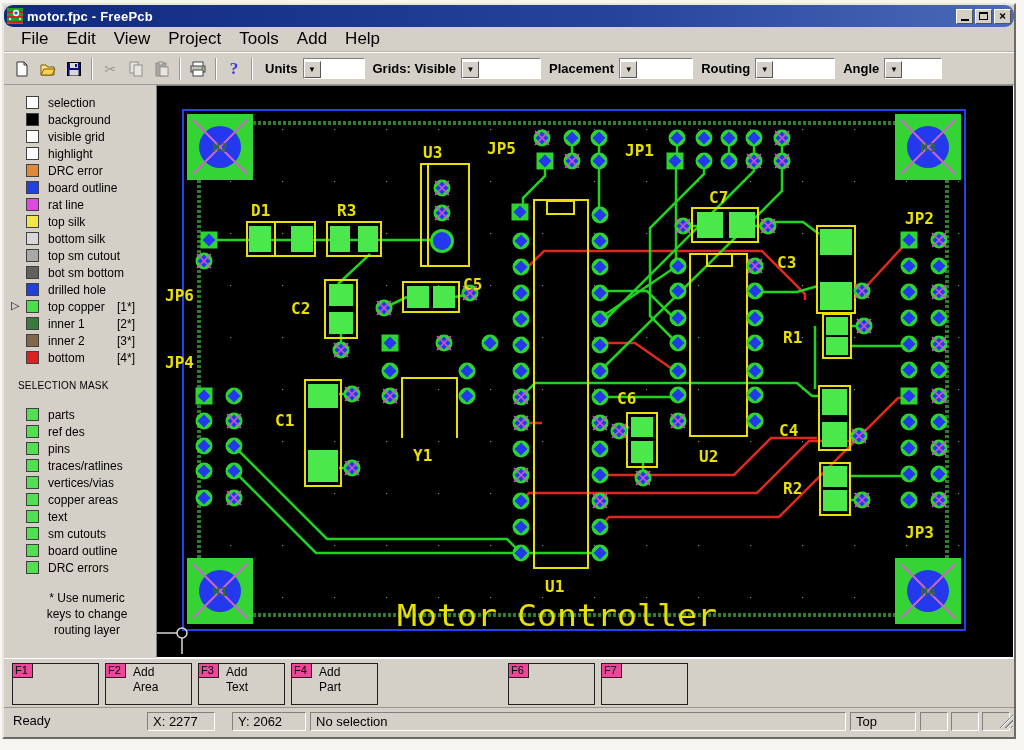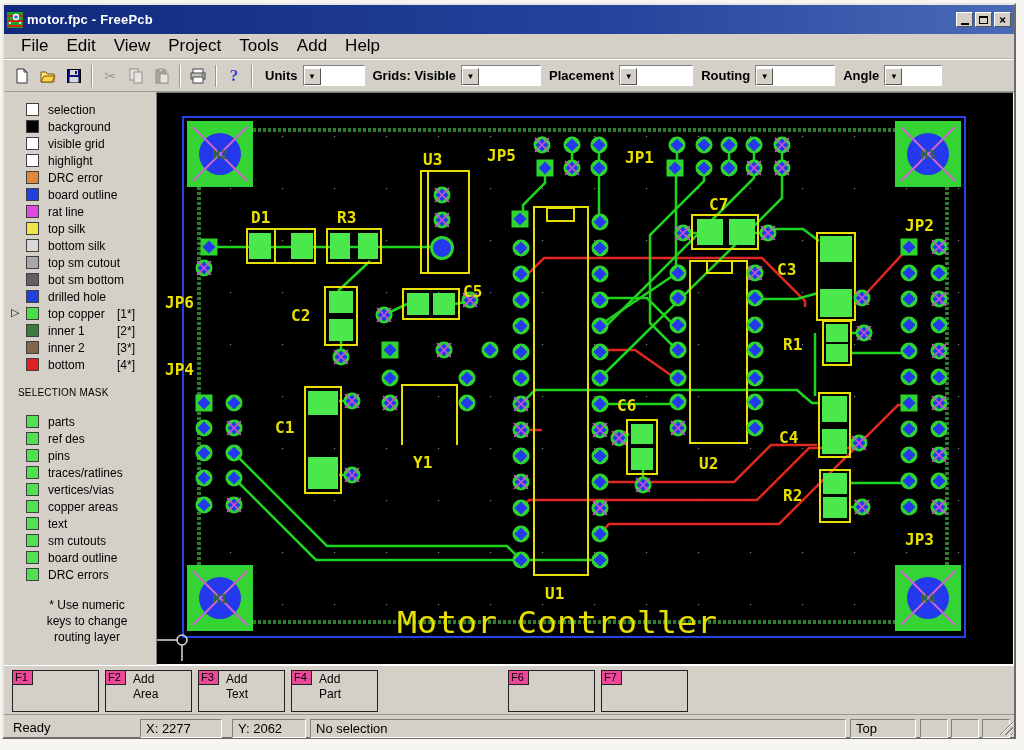--- a/index.html
+++ b/index.html
@@ -2,22 +2,22 @@
 <html><head>
 <meta charset="utf-8">
 <style>
   * { box-sizing: border-box; margin: 0; padding: 0; }
   html,body { width:1024px; height:750px; background:#fff; font-family:"Liberation Sans",sans-serif; }
   #stage { position:relative; width:1024px; height:750px; background:#f6f5f2; overflow:hidden; }
 
   
   .win { position:absolute; left:2px; top:3px; width:1014px; height:736px;
          background:#d4d0c8; border:2px solid; border-color:#e8e6e0 #6d6a65 #6d6a65 #e8e6e0; }
-  .titlebar { height:29px; background:linear-gradient(90deg,#10297c 0%,#24449c 60%,#4a6ab8 100%);
-              display:flex; align-items:center; padding:0 3px; }
+  .titlebar { height:22px; background:linear-gradient(90deg,#10297c 0%,#24449c 60%,#4a6ab8 100%);
+              display:flex; align-items:center; padding:0 3px;border-radius:9px; }
   .title-icon { width:16px; height:16px; margin-right:4px; flex:none; }
   .title-text { color:#fff; font-weight:bold; font-size:13px; letter-spacing:.2px; flex:1;
                 white-space:nowrap; overflow:hidden; }
   .tbtns { display:flex; gap:2px; }
   .tbtn { width:17px; height:15px; background:#d4d0c8; border:1px solid; border-color:#fff #555 #555 #fff;
           display:flex; align-items:center; justify-content:center; font-size:11px; font-weight:bold;
           color:#000; line-height:1; cursor:default; }
   .glyph-min { width:8px; height:2px; background:#000; margin-top:8px; }
   .glyph-max { width:9px; height:8px; border:1px solid #000; border-top:2px solid #000; }
   .glyph-close { font-size:12px; font-weight:bold; font-family:"DejaVu Sans Mono",monospace; }
@@ -646,21 +646,21 @@
         </div>
         <div class="fncell" style="left: 597px;">
           <span class="fntag">F7</span>
           <span class="fnl1"></span>
           <span class="fnl2"></span>
         </div>
       </div>
 
     <div class="statusbar">
       <span class="sseg" style="left:4px;width:130px">Ready</span>
-      <span class="sseg sunken" style="left:136px;width:82px">X: 2277</span>
+      <span class="sseg sunken" style="left:143px;width:68px">X: 2277</span>
       <span class="sseg sunken" style="left:228px;width:74px">Y: 2062</span>
       <span class="sseg sunken" style="left:306px;width:536px">No selection</span>
       <span class="sseg sunken" style="left:846px;width:66px">Top</span>
       <span class="sseg sunken" style="left:916px;width:28px"></span>
       <span class="sseg sunken" style="left:947px;width:28px"></span>
       <span class="sseg sunken" style="left:978px;width:28px"></span>
       <span class="grip"></span>
     </div>
   </div>
 </div>

